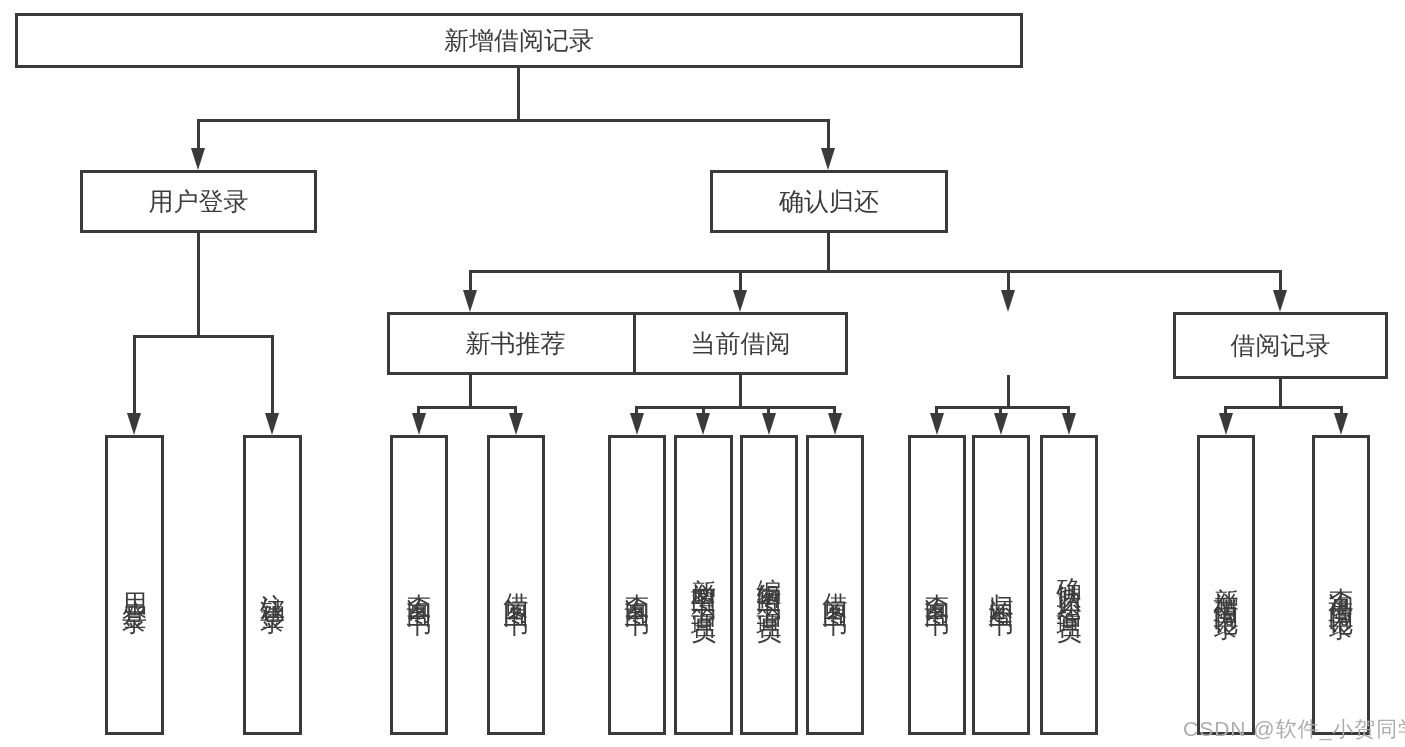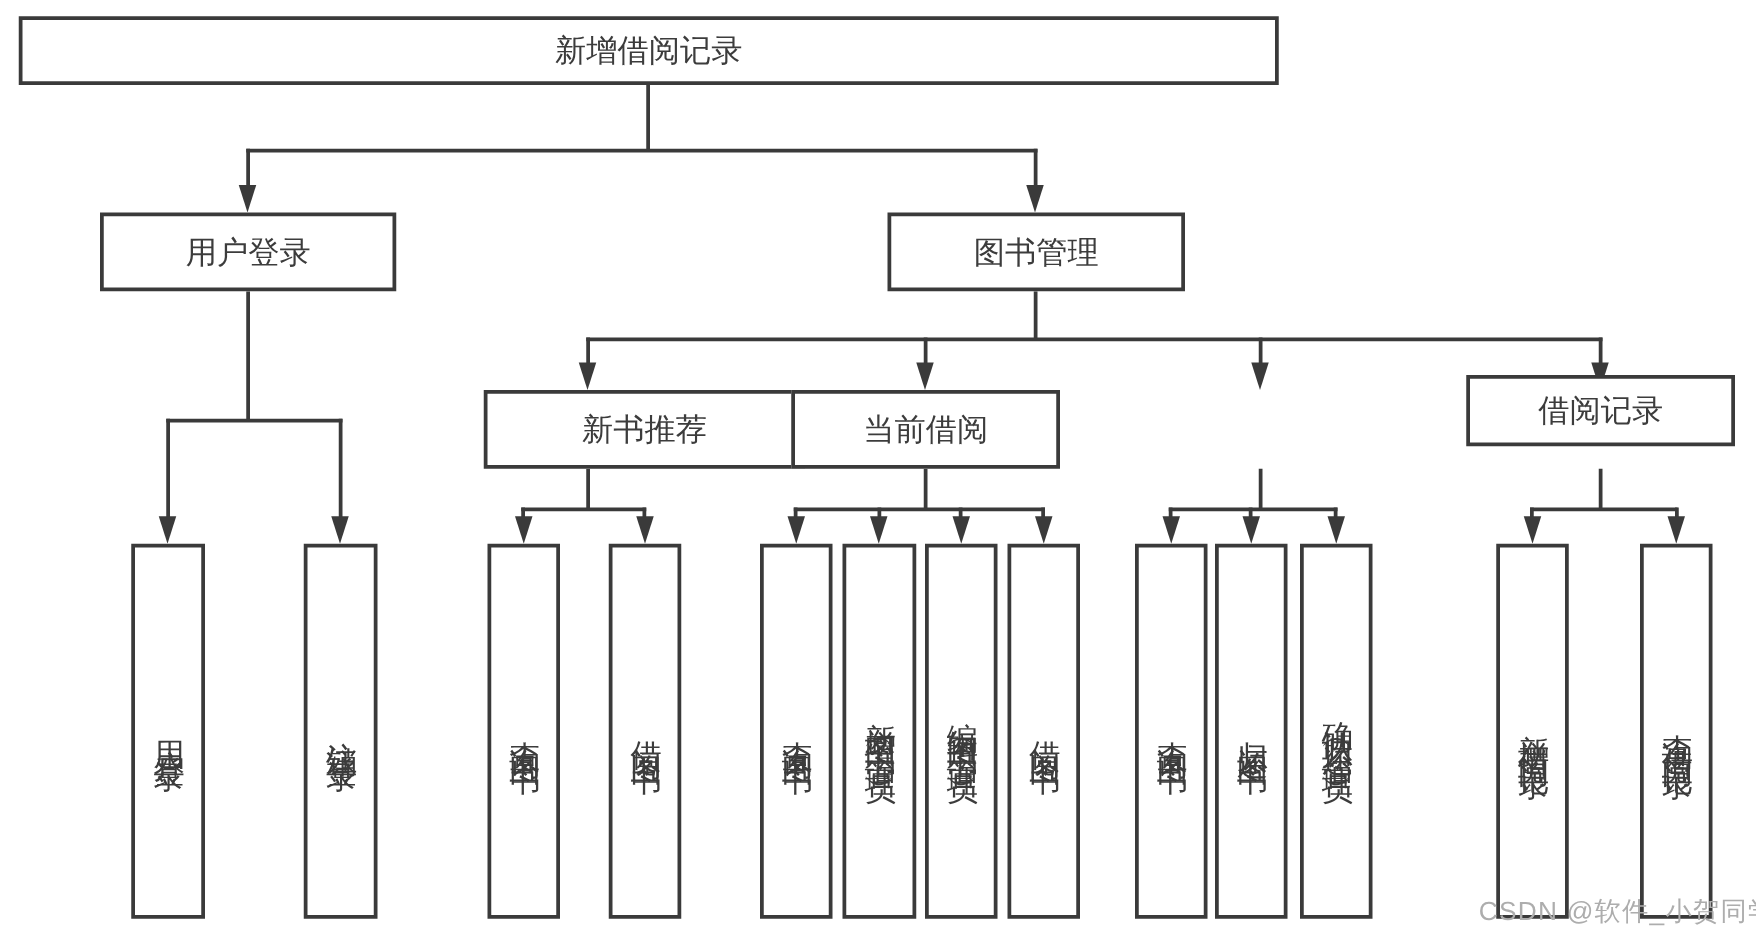--- a/index.html
+++ b/index.html
@@ -66,30 +66,30 @@
 <div class="canvas">
 
   <div class="box" style="left:15px;top:13px;width:1008px;height:55px;">
     <span>新增借阅记录</span>
   </div>
 
   <div class="box" style="left:80px;top:170px;width:237px;height:63px;">
     <span>用户登录</span>
   </div>
   <div class="box" style="left:710px;top:170px;width:238px;height:63px;">
-    <span>图书管理</span>
+    <span>确认归还</span>
   </div>
 
   <div class="box" style="left:363px;top:312px;width:257px;height:63px;margin-left:24px;">
     <span>新书推荐</span>
   </div>
   <div class="box" style="left:633px;top:312px;width:215px;height:63px;">
     <span>当前借阅</span>
   </div>
-  <div class="box" style="left:1173px;top:300px;width:215px;height:57px;">
+  <div class="box" style="left:1173px;top:312px;width:215px;height:67px;">
     <span>借阅记录</span>
   </div>
 
   <div class="box" style="left:105px;top:435px;width:59px;height:300px;">
     <span class="vt">用户登录</span>
   </div>
   <div class="box" style="left:243px;top:435px;width:59px;height:300px;">
     <span class="vt">注销登录</span>
   </div>
 

